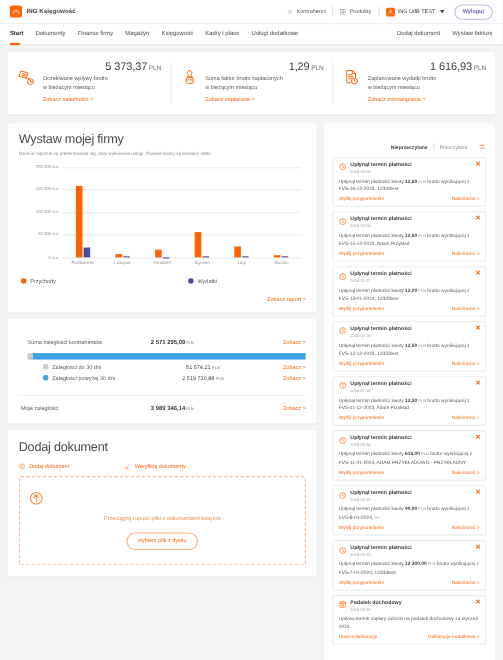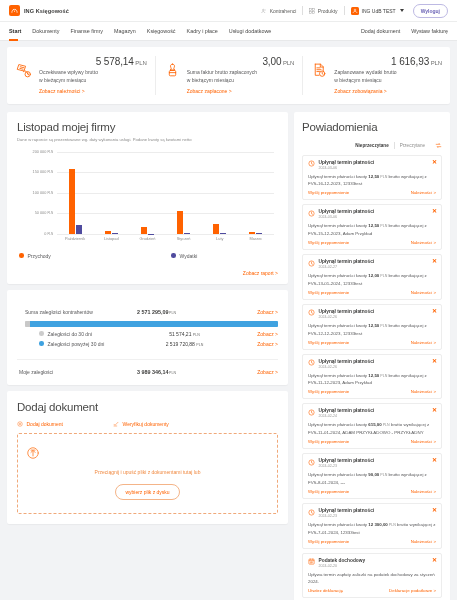--- a/index.html
+++ b/index.html
@@ -263,39 +263,39 @@
       <span class="kpi-ico">
         <svg viewBox="0 0 32 32" fill="none" stroke="#ff6200" stroke-width="1.6" stroke-linecap="round" stroke-linejoin="round">
           <path d="M6 5l12 3-3 9-12-3z"></path>
             <path d="M8 9l7 1.8M7.2 12l6 1.5"></path>
           <path d="M14 18c2.5-2 5-1 6 1l3 4"></path>
             <circle cx="22" cy="23" r="5"></circle>
             <path d="M22 20.5v2.5l1.8 1.2"></path>
         </svg>
       </span>
       <div class="kpi-body">
-        <div class="kpi-amount"><span>5 578,14</span><span class="cur">PLN</span></div>
+        <div class="kpi-amount"><span>5 373,37</span><span class="cur">PLN</span></div>
         <div class="kpi-desc">
           <div>Oczekiwane wpływy brutto</div>
           <div>w bieżącym miesiącu</div>
         </div>
         <div class="kpi-link">Zobacz należności &gt;</div>
       </div>
     </div>
 
     <div class="kpi">
       <span class="kpi-ico">
         <svg viewBox="0 0 32 32" fill="none" stroke="#ff6200" stroke-width="1.6" stroke-linecap="round" stroke-linejoin="round">
           <path d="M16 4c-2.2 0-3.8 1.7-3.8 3.8 0 2.4 1.5 3.4 1.5 5.2 0 1.3-1 2-2.4 2h9.4c-1.4 0-2.4-.7-2.4-2 0-1.8 1.5-2.8 1.5-5.2C19.8 5.7 18.2 4 16 4z"></path>
           <rect x="10" y="16" width="12" height="10" rx="2"></rect>
           <path d="M10 20h12"></path>
         </svg>
       </span>
       <div class="kpi-body">
-        <div class="kpi-amount"><span>3,00</span><span class="cur">PLN</span></div>
+        <div class="kpi-amount"><span>1,29</span><span class="cur">PLN</span></div>
         <div class="kpi-desc">
           <div>Suma faktur brutto zapłaconych</div>
           <div>w bieżącym miesiącu</div>
         </div>
         <div class="kpi-link">Zobacz zapłacone &gt;</div>
       </div>
     </div>
 
     <div class="kpi">
       <span class="kpi-ico">
@@ -319,21 +319,21 @@
     </div>
 
   </div>
 
   <div class="cols">
 
     <div class="col-left">
 
       <div class="card">
         <div class="fin">
-          <div class="sec-title">Listopad mojej firmy</div>
+          <div class="sec-title">Wystaw mojej firmy</div>
           <div class="sec-sub">Dane w raporcie są prezentowane wg. daty wykonania usługi. Podane kwoty są kwotami netto</div>
 
           <div class="chart-wrap">
             <div class="plot">
               <div class="gridline" style="top:0%"></div>
               <div class="gridline" style="top:25%"></div>
               <div class="gridline" style="top:50%"></div>
               <div class="gridline" style="top:75%"></div>
               <div class="gridline" style="top:100%"></div>
 
@@ -463,21 +463,20 @@
             <div class="dz-text">Przeciągnij i upuść pliki z dokumentami tutaj lub</div>
             <div class="dz-btn">wybierz plik z dysku</div>
           </div>
         </div>
       </div>
 
     </div>
 
     <div class="col-right">
       <div class="card notif-card">
-        <div class="sec-title">Powiadomienia</div>
 
         <div class="notif-tabs">
           <div class="ntab active">Nieprzeczytane</div>
           <div class="ntab-sep"></div>
           <div class="ntab">Przeczytane</div>
           <div class="nrefresh">
             <svg viewBox="0 0 24 24" fill="none" stroke="#ff6200" stroke-width="2" stroke-linecap="round">
                 <path d="M4 8h13l-3-3"></path>
                 <path d="M20 16H7l3 3"></path>
               </svg>

